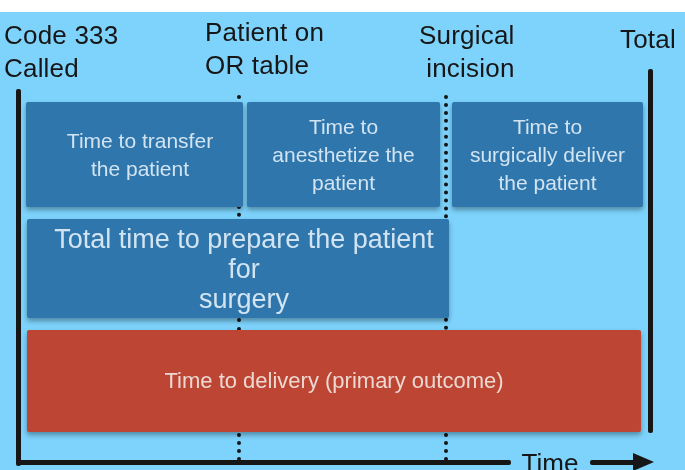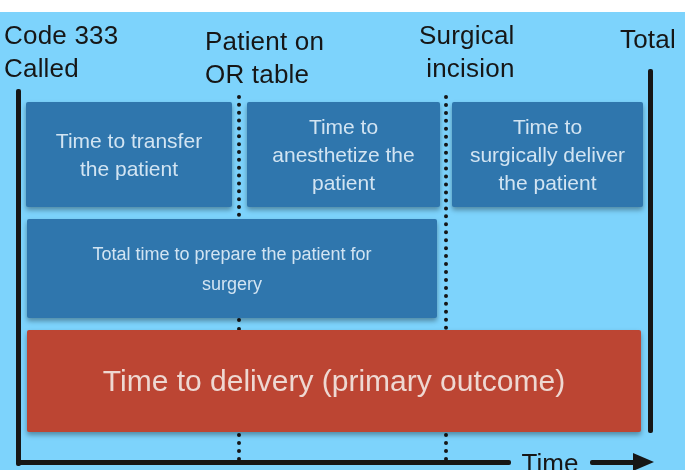--- a/index.html
+++ b/index.html
@@ -42,22 +42,22 @@
   }
   .box.blue{
     background:var(--blue);
     color:var(--blue-text);
   }
   .box.red{
     background:var(--red);
     color:var(--red-text);
   }
   .row1{font-size:21px;line-height:28px;}
-  .row2{font-size:18px;line-height:30px;}
-  .row3{font-size:30px;line-height:28px;}
+  .row2{font-size:27px;line-height:30px;padding-left:12px;}
+  .row3{font-size:22px;line-height:28px;}
   .axis-seg{
     position:absolute;
     height:5px;
     background:var(--ink);
     border-radius:2px;
   }
   #time-label{
     position:absolute;
     left:508px;top:436px;width:84px;
     text-align:center;
@@ -74,36 +74,36 @@
     border-bottom:9.5px solid transparent;
   }
 </style>
 </head>
 <body>
 
 <div id="canvas">
 
   <div class="milestone" style="left:4px;top:7px;">Code 333
 Called</div>
-  <div class="milestone" style="left:205px;top:13px;">Patient on
+  <div class="milestone" style="left:205px;top:4px;">Patient on
 OR table</div>
   <div class="milestone" style="left:419px;top:7px;text-align:right;">Surgical
 incision</div>
   <div class="milestone" style="left:620px;top:11px;">Total</div>
 
   <div class="vline" style="left:16px;top:77px;height:377px;"></div>
   <div class="vline" style="left:648px;top:57px;height:364px;"></div>
 
   <div class="dotline" style="left:237px;top:83px;height:122px;"></div>
   <div class="dotline" style="left:237px;top:306px;height:13px;"></div>
   <div class="dotline" style="left:237px;top:421px;height:28px;"></div>
   <div class="dotline" style="left:444px;top:83px;height:235px;"></div>
   <div class="dotline" style="left:444px;top:421px;height:28px;"></div>
 
-  <div class="box blue row1" style="left:26px;top:90px;width:206px;height:105px;">Time to transfer
+  <div class="box blue row1" style="left:26px;top:90px;width:206px;height:105px;padding-left:11px;">Time to transfer
 the patient</div>
   <div class="box blue row1" style="left:247px;top:90px;width:193px;height:105px;">Time to
 anesthetize the
 patient</div>
   <div class="box blue row1" style="left:452px;top:90px;width:191px;height:105px;">Time to
 surgically deliver
 the patient</div>
 
   <div class="box blue row2" style="left:27px;top:207px;width:410px;height:99px;">Total time to prepare the patient for
 surgery</div>

